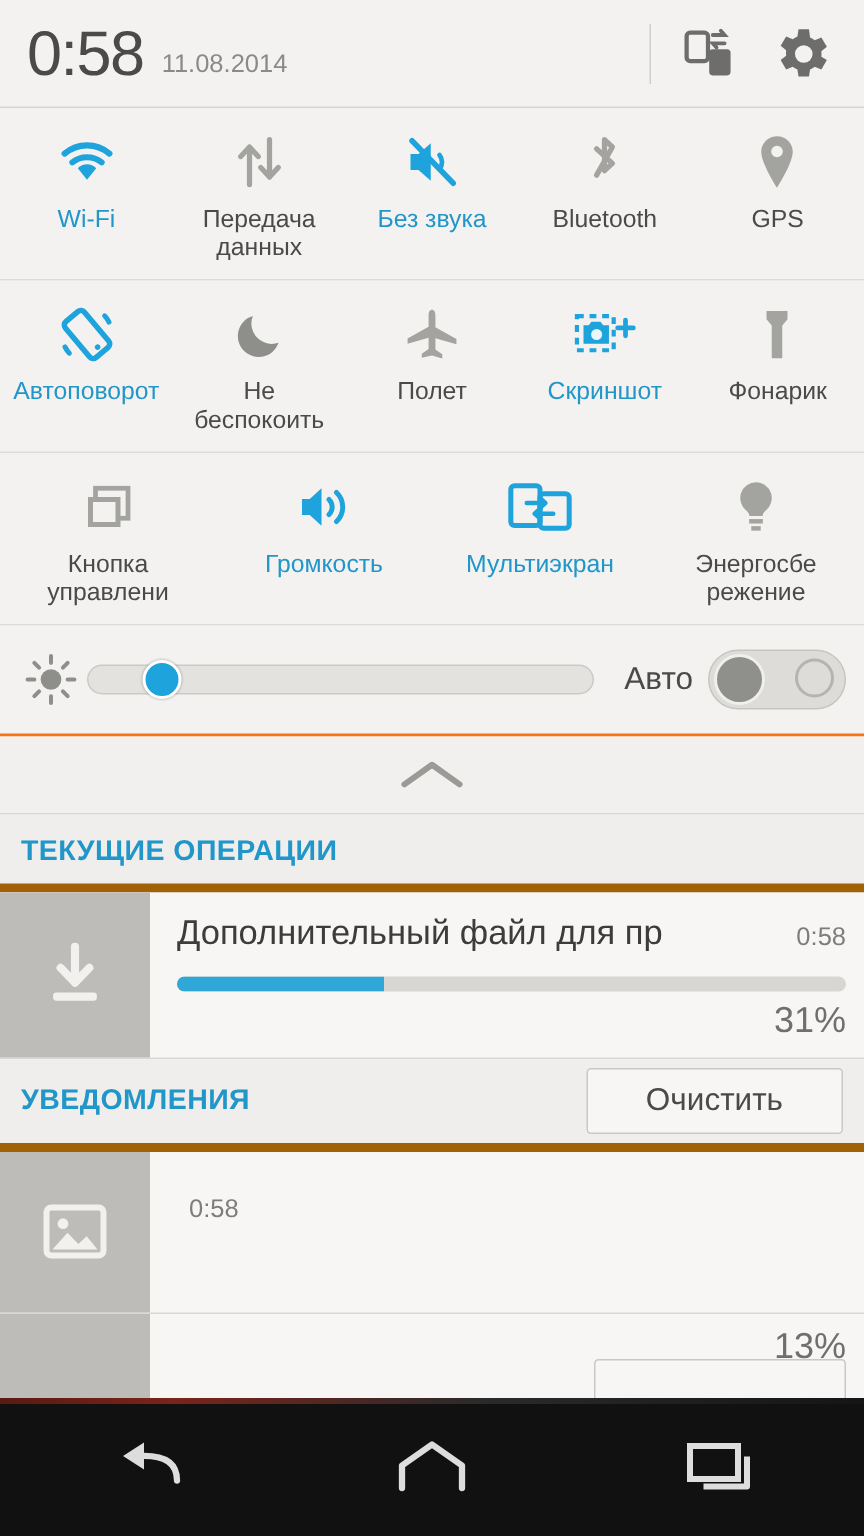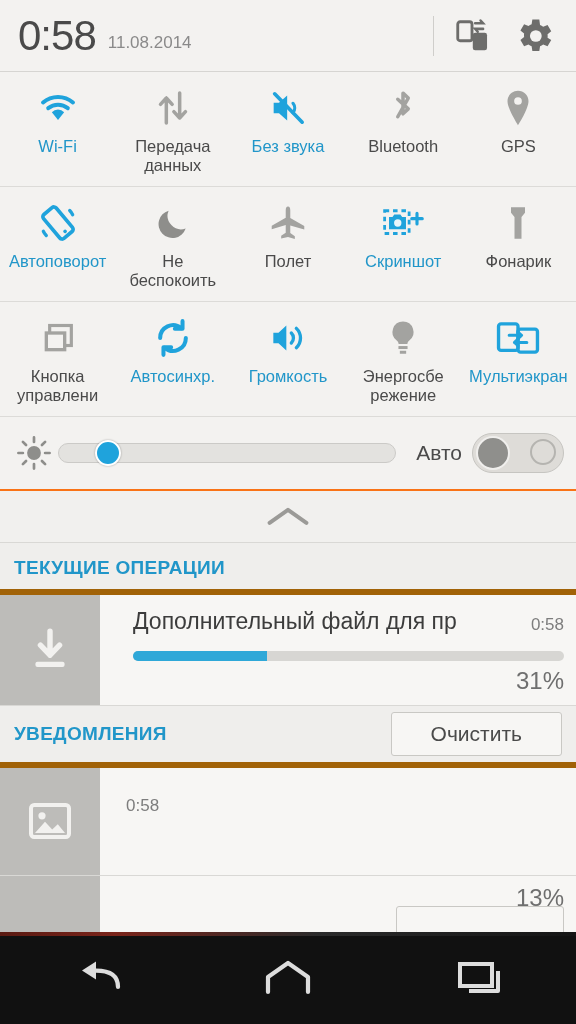--- a/index.html
+++ b/index.html
@@ -108,21 +108,21 @@
   .sec.with-btn { padding-top: 6px; padding-bottom: 6px; align-items: center; }
 
   
   .notif {
     display: flex; background: #f7f6f4; border-bottom: 1px solid #d9d8d5;
     min-height: 108px;
   }
   .notif-ic {
     width: 100px; background: #bdbcb9; display:flex; align-items:center; justify-content:center;
   }
-  .notif-body { flex: 1; padding: 14px 12px 10px 18px; position: relative; min-width: 0; margin-left: 15px; }
+  .notif-body { flex: 1; padding: 14px 12px 10px 18px; position: relative; min-width: 0; }
   .notif-top { display: flex; align-items: flex-start; }
   .notif-title {
     font-size: 23px; color: #3c3c3c; white-space: nowrap; overflow: hidden;
     flex: 1; line-height: 1.1;
   }
   .notif-time { font-size: 17px; color: #7d7d7d; margin-left: 8px; padding-top: 6px; }
   .pbar {
     margin-top: 16px; height: 10px; border-radius: 5px; background: #d7d6d3; overflow: hidden;
   }
   .pbar .fill { height: 100%; background: #2fa8d8; }
@@ -292,58 +292,48 @@
         <svg width="42" height="40" viewBox="0 0 24 24">
           <rect x="7" y="4.5" width="13" height="12" fill="none" stroke="#a3a3a0" stroke-width="1.9"></rect>
           <rect x="4" y="8" width="13" height="12" fill="#a3a3a0"></rect>
           <rect x="6" y="10" width="9" height="8" fill="#f3f2f0"></rect>
         </svg>
       </div>
       <div class="lbl">Кнопка управлени</div>
     </div>
     <div class="tile on">
       <div class="ic">
-        <svg width="44" height="44" viewBox="0 0 24 24">
-          <path d="M5 12a7 7 0 0 1 11.5-5.4" fill="none" stroke="#1fa3dc" stroke-width="2.2" stroke-linecap="round"></path>
-          <path d="M19 12a7 7 0 0 1-11.5 5.4" fill="none" stroke="#1fa3dc" stroke-width="2.2" stroke-linecap="round"></path>
-          <path d="M17.2 2.8v4.2h-4.2M6.8 21.2V17h4.2" fill="none" stroke="#1fa3dc" stroke-width="2.2" stroke-linecap="round" stroke-linejoin="round"></path>
-        </svg>
-      </div>
-      <div class="lbl">Автосинхр.</div>
-    </div>
-    <div class="tile on">
-      <div class="ic">
         <svg width="44" height="40" viewBox="0 0 24 24">
           <path d="M11 4.5L6.3 8.8H3.2v6.4h3.1L11 19.5z" fill="#1fa3dc"></path>
           <path d="M14 9a4.2 4.2 0 0 1 0 6" fill="none" stroke="#1fa3dc" stroke-width="2" stroke-linecap="round"></path>
           <path d="M17 6.2a8 8 0 0 1 0 11.6" fill="none" stroke="#1fa3dc" stroke-width="2" stroke-linecap="round"></path>
         </svg>
       </div>
       <div class="lbl">Громкость</div>
-    </div>
-    <div class="tile off">
-      <div class="ic">
-        <svg width="36" height="42" viewBox="0 0 20 24">
-          <path d="M10 2.6a6 6 0 0 0-3.6 10.8c.7.6 1 1.2 1.1 2h5c.1-.8.4-1.4 1.1-2A6 6 0 0 0 10 2.6z" fill="#a3a3a0"></path>
-          <rect x="7.4" y="16.6" width="5.2" height="1.7" fill="#a3a3a0"></rect>
-          <rect x="8.2" y="19.3" width="3.6" height="1.7" fill="#a3a3a0"></rect>
-        </svg>
-      </div>
-      <div class="lbl">Энергосбе режение</div>
     </div>
     <div class="tile on">
       <div class="ic">
         <svg width="46" height="40" viewBox="0 0 26 22">
           <rect x="2" y="3" width="11" height="15" rx="1.4" fill="none" stroke="#1fa3dc" stroke-width="1.9"></rect>
           <rect x="13" y="6" width="11" height="13" rx="1.4" fill="none" stroke="#1fa3dc" stroke-width="1.9"></rect>
           <path d="M8 9.5h7M15 9.5l-2-1.8M15 9.5l-2 1.8" fill="none" stroke="#1fa3dc" stroke-width="1.7" stroke-linecap="round" stroke-linejoin="round"></path>
           <path d="M18 13.5h-7M11 13.5l2-1.8M11 13.5l2 1.8" fill="none" stroke="#1fa3dc" stroke-width="1.7" stroke-linecap="round" stroke-linejoin="round"></path>
         </svg>
       </div>
       <div class="lbl">Мультиэкран</div>
+    </div>
+    <div class="tile off">
+      <div class="ic">
+        <svg width="36" height="42" viewBox="0 0 20 24">
+          <path d="M10 2.6a6 6 0 0 0-3.6 10.8c.7.6 1 1.2 1.1 2h5c.1-.8.4-1.4 1.1-2A6 6 0 0 0 10 2.6z" fill="#a3a3a0"></path>
+          <rect x="7.4" y="16.6" width="5.2" height="1.7" fill="#a3a3a0"></rect>
+          <rect x="8.2" y="19.3" width="3.6" height="1.7" fill="#a3a3a0"></rect>
+        </svg>
+      </div>
+      <div class="lbl">Энергосбе режение</div>
     </div>
   </div>
 
   <div class="bright-row">
     <div class="sun">
       <svg width="36" height="36" viewBox="0 0 24 24">
         <circle cx="12" cy="12" r="4.6" fill="#8e8e8b"></circle>
         <g stroke="#8e8e8b" stroke-width="1.8" stroke-linecap="round">
           <path d="M12 1.6v3M12 19.4v3M1.6 12h3M19.4 12h3M4.6 4.6l2.1 2.1M17.3 17.3l2.1 2.1M19.4 4.6l-2.1 2.1M6.7 17.3l-2.1 2.1"></path>
         </g>

